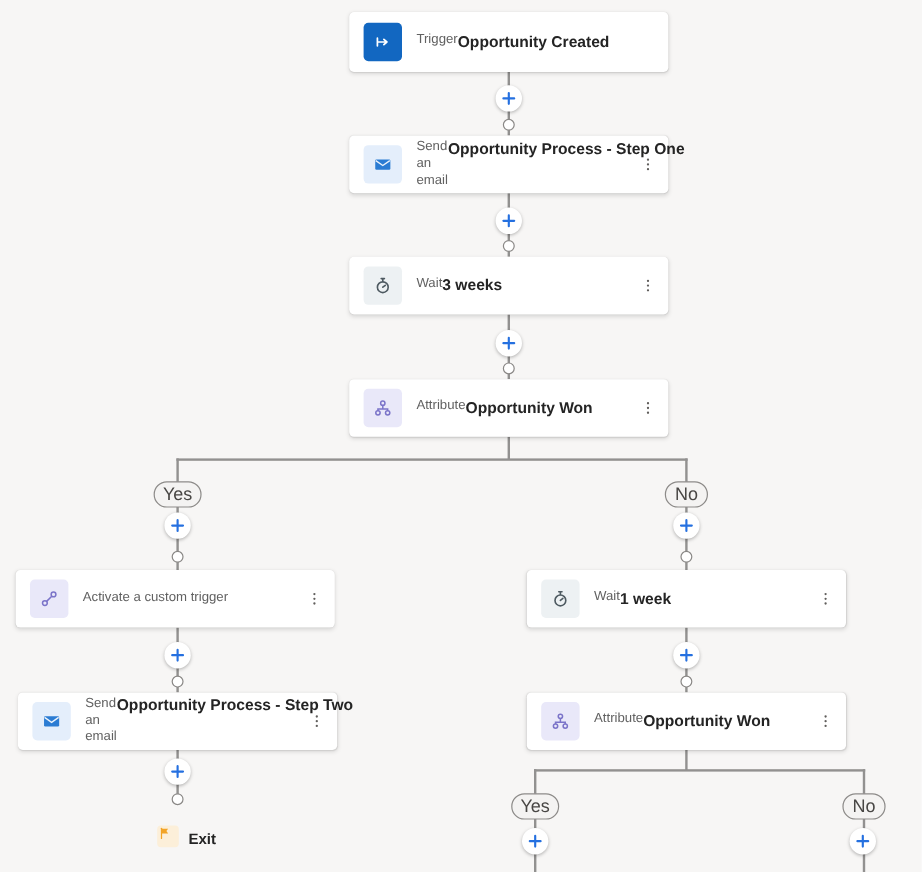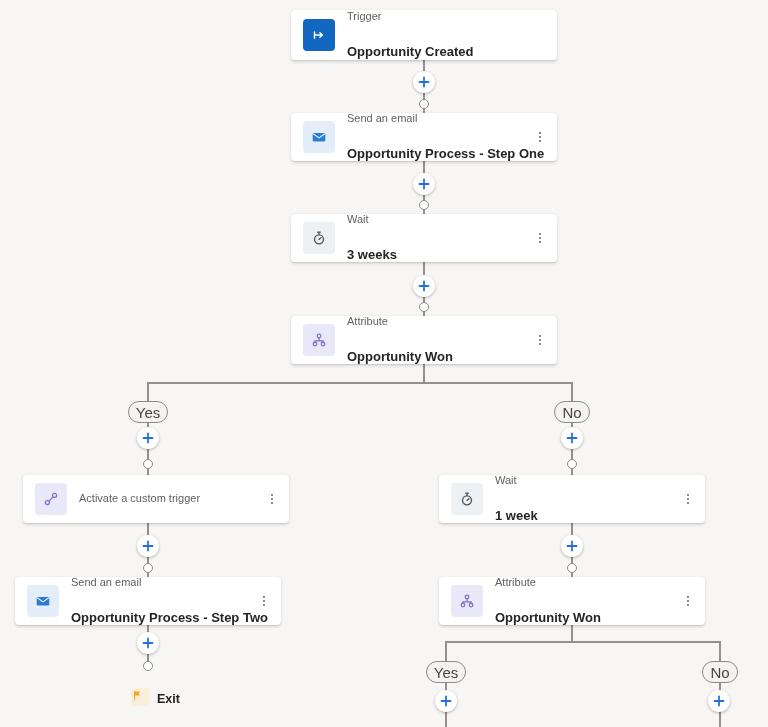--- a/index.html
+++ b/index.html
@@ -20,21 +20,21 @@
   }
   .card .sq{
     width:32px;height:32px;border-radius:4px;flex:0 0 auto;
     display:flex;align-items:center;justify-content:center;
   }
   .sq.trigger{background:var(--trigger-icon-bg,#1267c1);color:#ffffff;}
   .sq.email{background:var(--email-icon-bg,#e4eefb);color:var(--email-icon-fg,#2b7cd3);}
   .sq.wait{background:var(--wait-icon-bg,#edf1f3);color:var(--wait-icon-fg,#4e5a61);}
   .sq.attr{background:var(--attribute-icon-bg,#e9e8f9);color:var(--attribute-icon-fg,#7b74c9);}
   .sq.exit{background:var(--exit-icon-bg,#fcefd9);color:var(--exit-icon-fg,#f2a427);width:18px;height:18px;border-radius:3px;}
-  .card .txt{display:flex;flex-direction:column;margin-left:12px;line-height:1.25;min-width:0;gap:20px;}
+  .card .txt{display:flex;flex-direction:row;margin-left:12px;line-height:1.25;min-width:0;}
   .card .type{font-size:11px;color:var(--type-label,#616161);}
   .card .title{font-size:13px;font-weight:700;color:var(--title,#242424);white-space:nowrap;}
   .kebab{
     position:absolute;right:6px;top:50%;transform:translateY(-50%);
     width:22px;height:26px;border:none;background:transparent;color:#605e5c;
     display:flex;align-items:center;justify-content:center;cursor:pointer;padding:0;
   }
   
   .plus{
     position:absolute;width:22px;height:22px;border-radius:50%;border:none;padding:0;
@@ -191,21 +191,21 @@
   </button>
   <div class="dot" style="left:143px;top:459px"></div>
 
   <button class="plus" style="left:561px;top:427px">
     <svg viewBox="0 0 12 12" width="12" height="12" fill="none" stroke="currentColor" stroke-width="1.8" stroke-linecap="round">
         <path d="M6 1.5v9M1.5 6h9"></path>
       </svg>
   </button>
   <div class="dot" style="left:567px;top:459px"></div>
 
-  <div class="card" style="left:23px;top:475px">
+  <div class="card" style="left:13px;top:475px">
     <span class="sq attr">
       <svg viewBox="0 0 20 20" width="18" height="18" fill="none" stroke="currentColor" stroke-width="1.4">
           <circle cx="6" cy="14" r="2.2"></circle>
           <circle cx="14" cy="6" r="2.2"></circle>
           <path d="M7.6 12.4 12.4 7.6"></path>
         </svg>
     </span>
     <span class="txt">
       <span class="type">Activate a custom trigger</span>
     </span>

